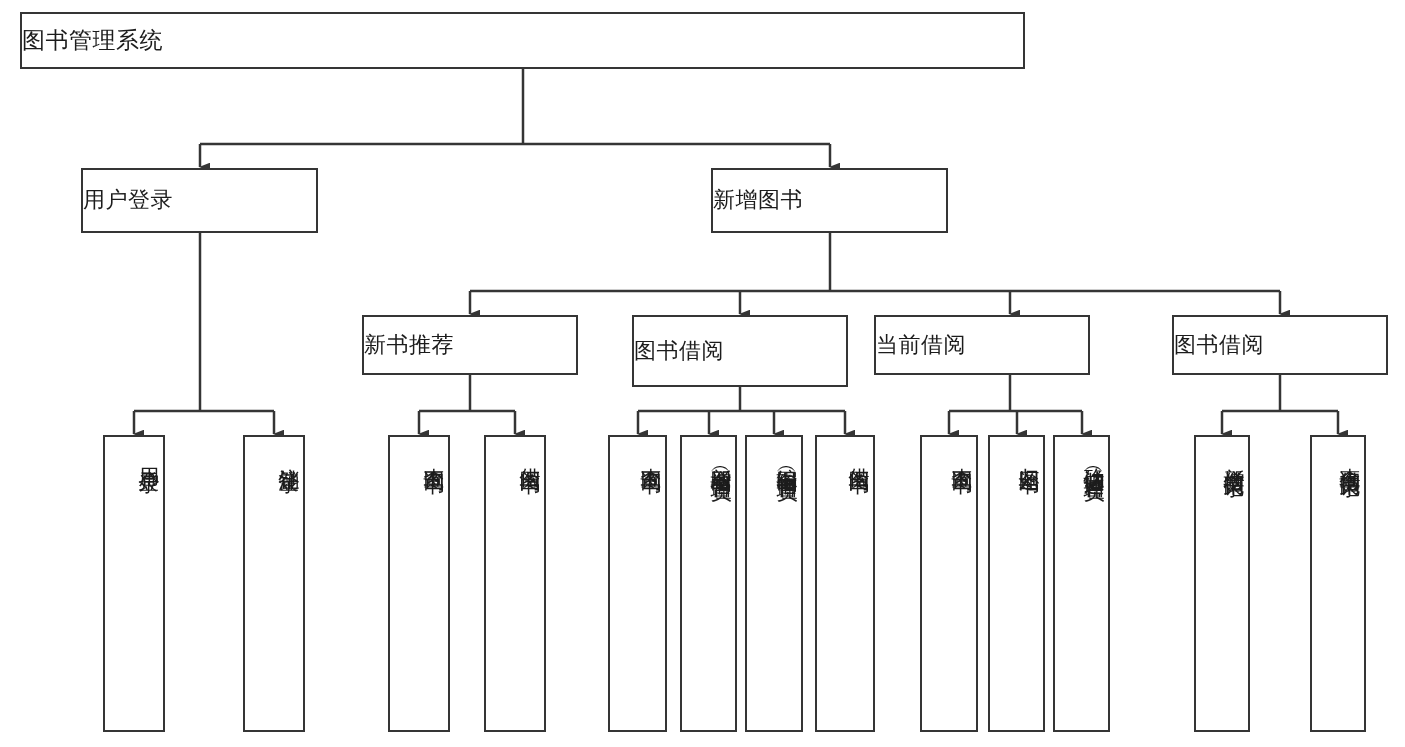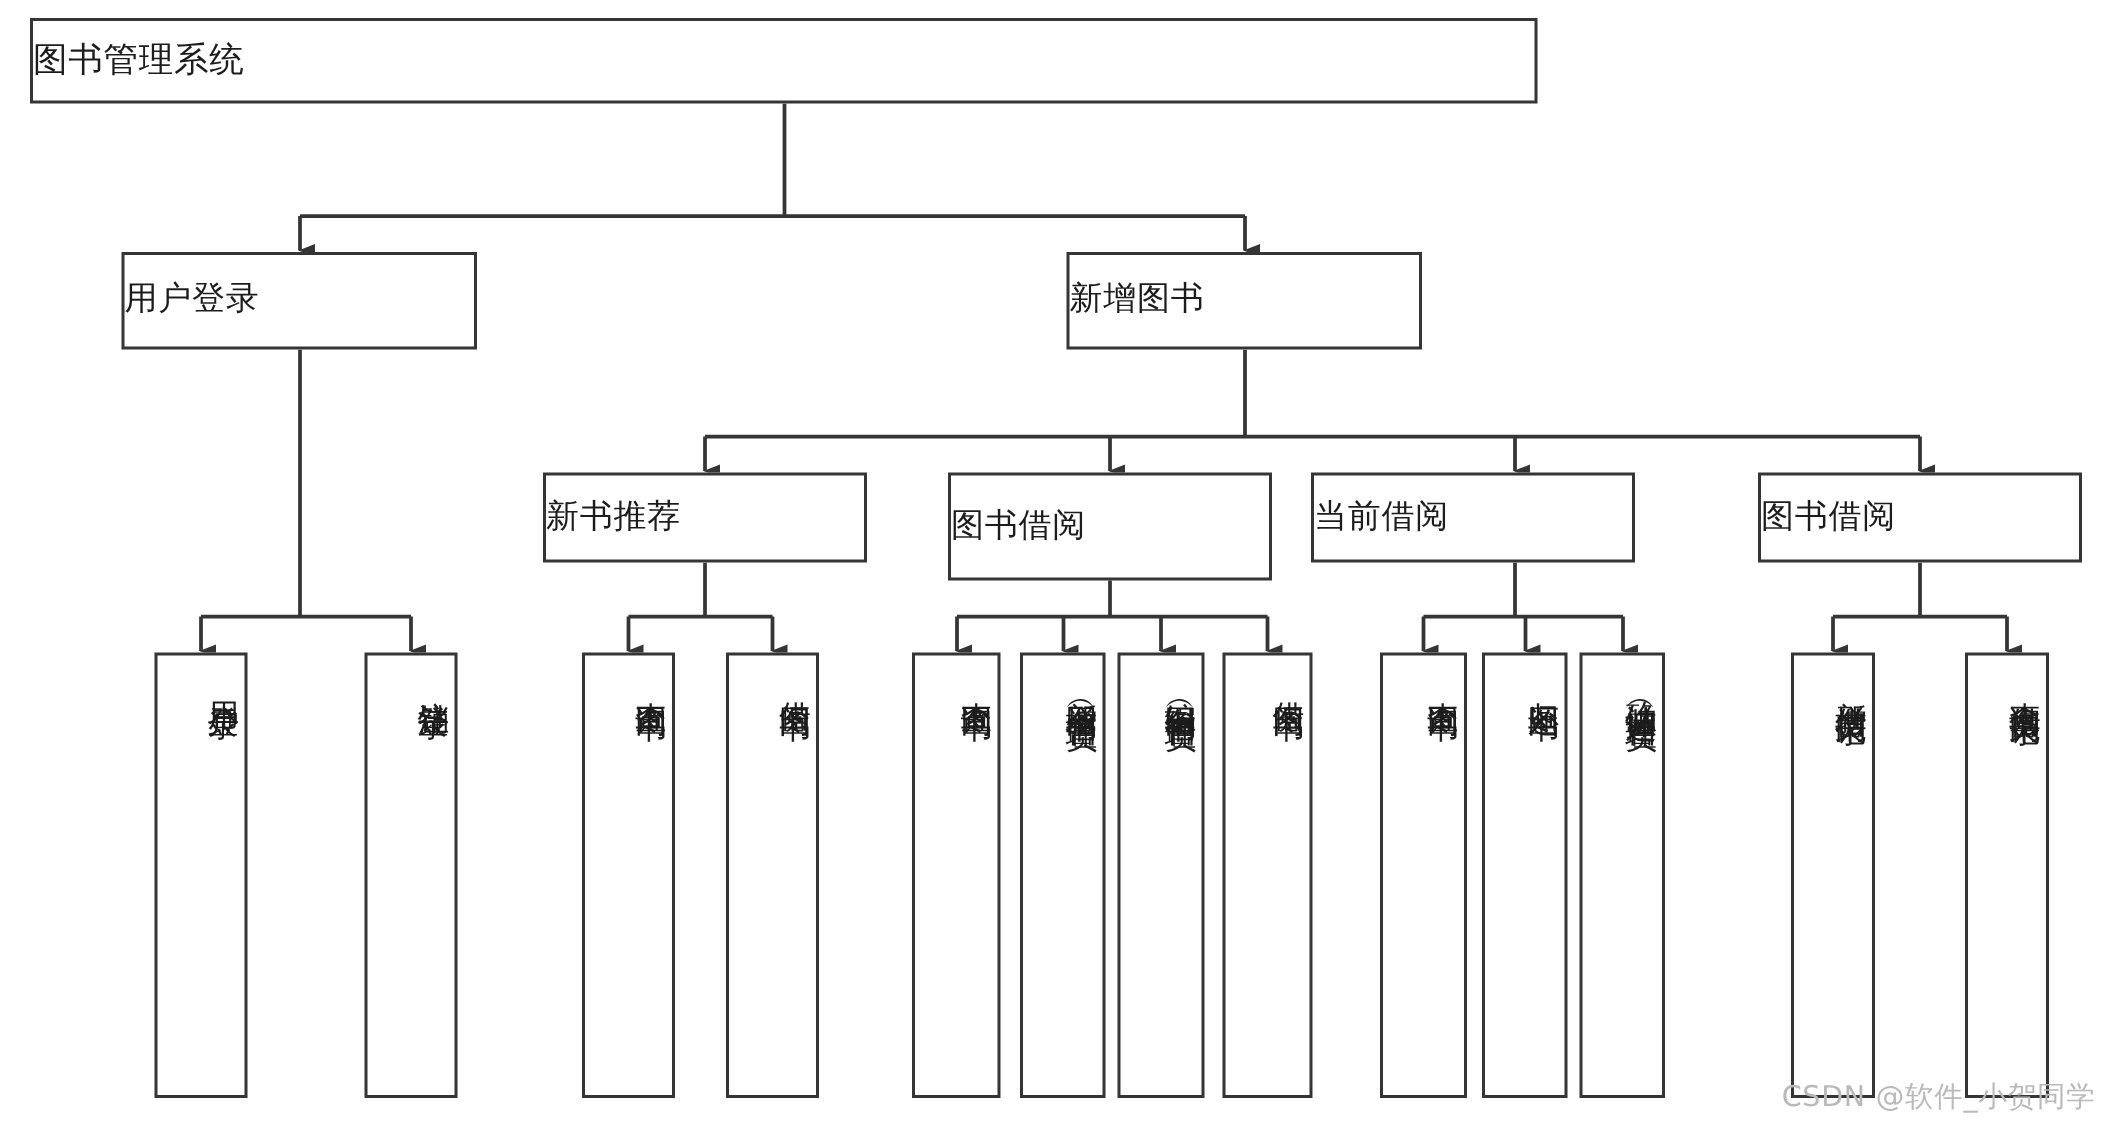--- a/index.html
+++ b/index.html
@@ -170,14 +170,13 @@
         <span>确认归还（管理员）</span>
       </div>
       <div class="node node-v" style="left: 1194px; top: 435px; width: 56px; height: 297px;">
         <span>新增借阅记录</span>
       </div>
       <div class="node node-v" style="left: 1310px; top: 435px; width: 56px; height: 297px;">
         <span>查询借阅记录</span>
       </div>
     </div>
 
-  <div class="watermark">CSDN @软件_小贺同学</div>
 </div>
 
 </body></html>

